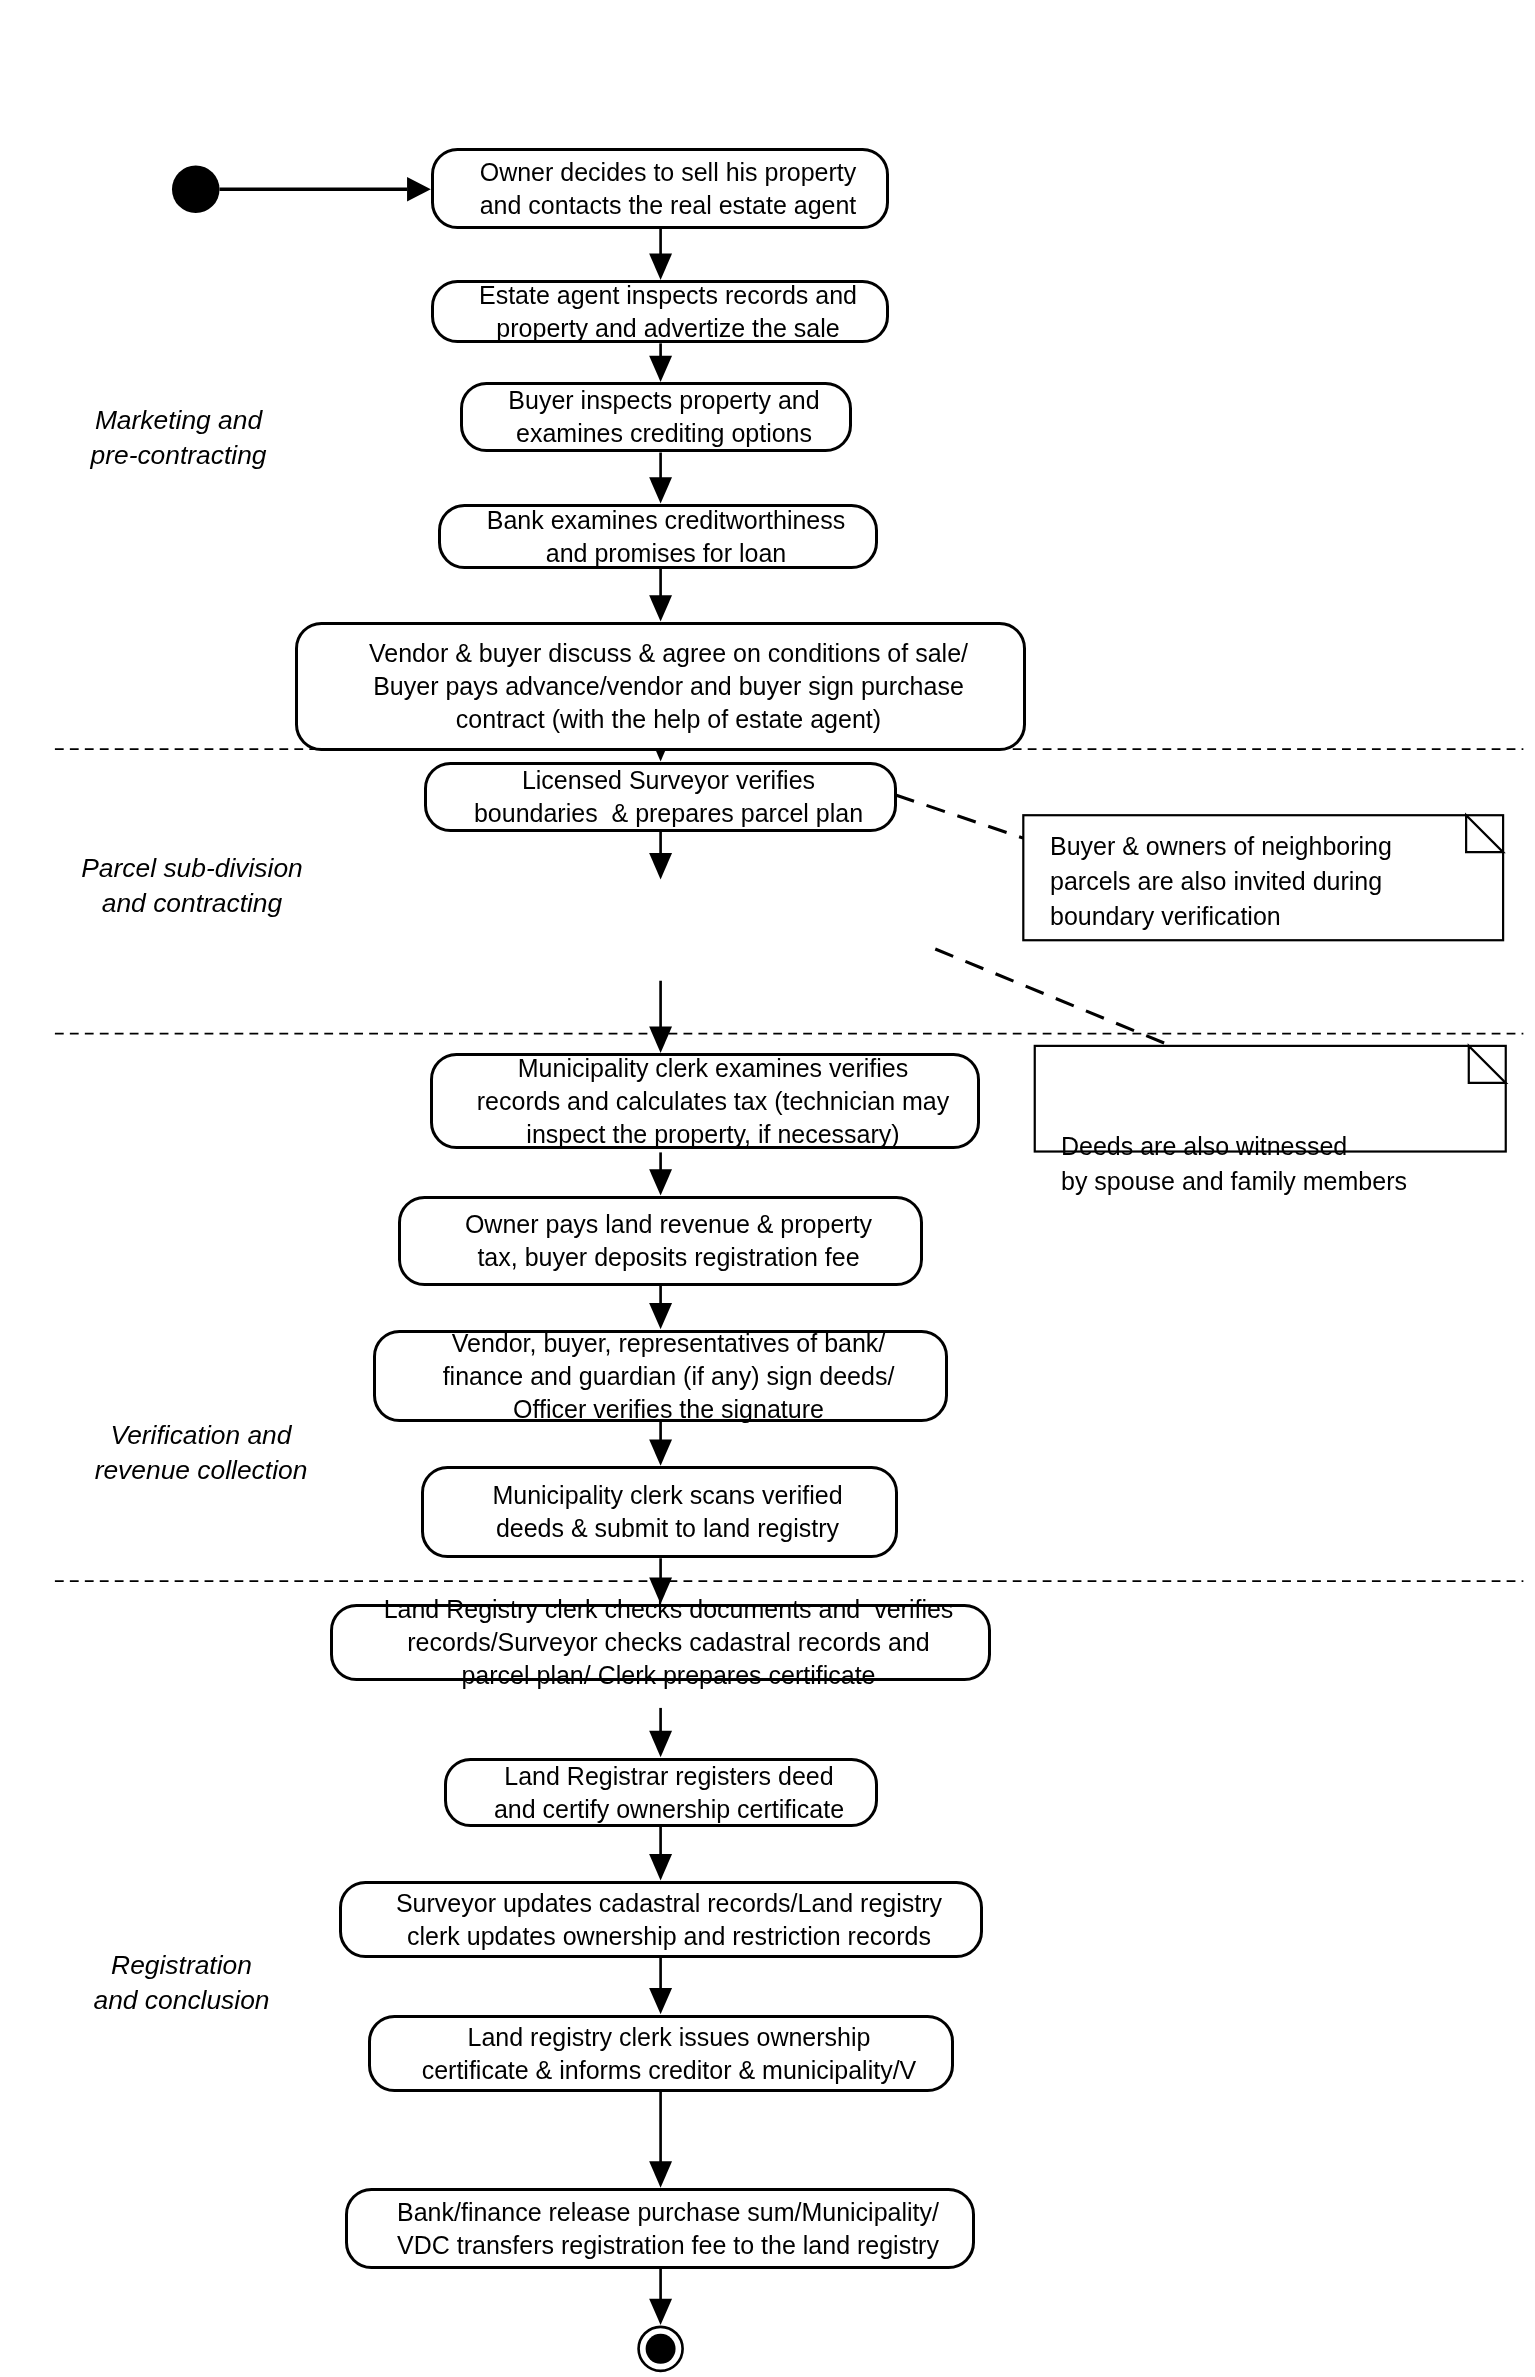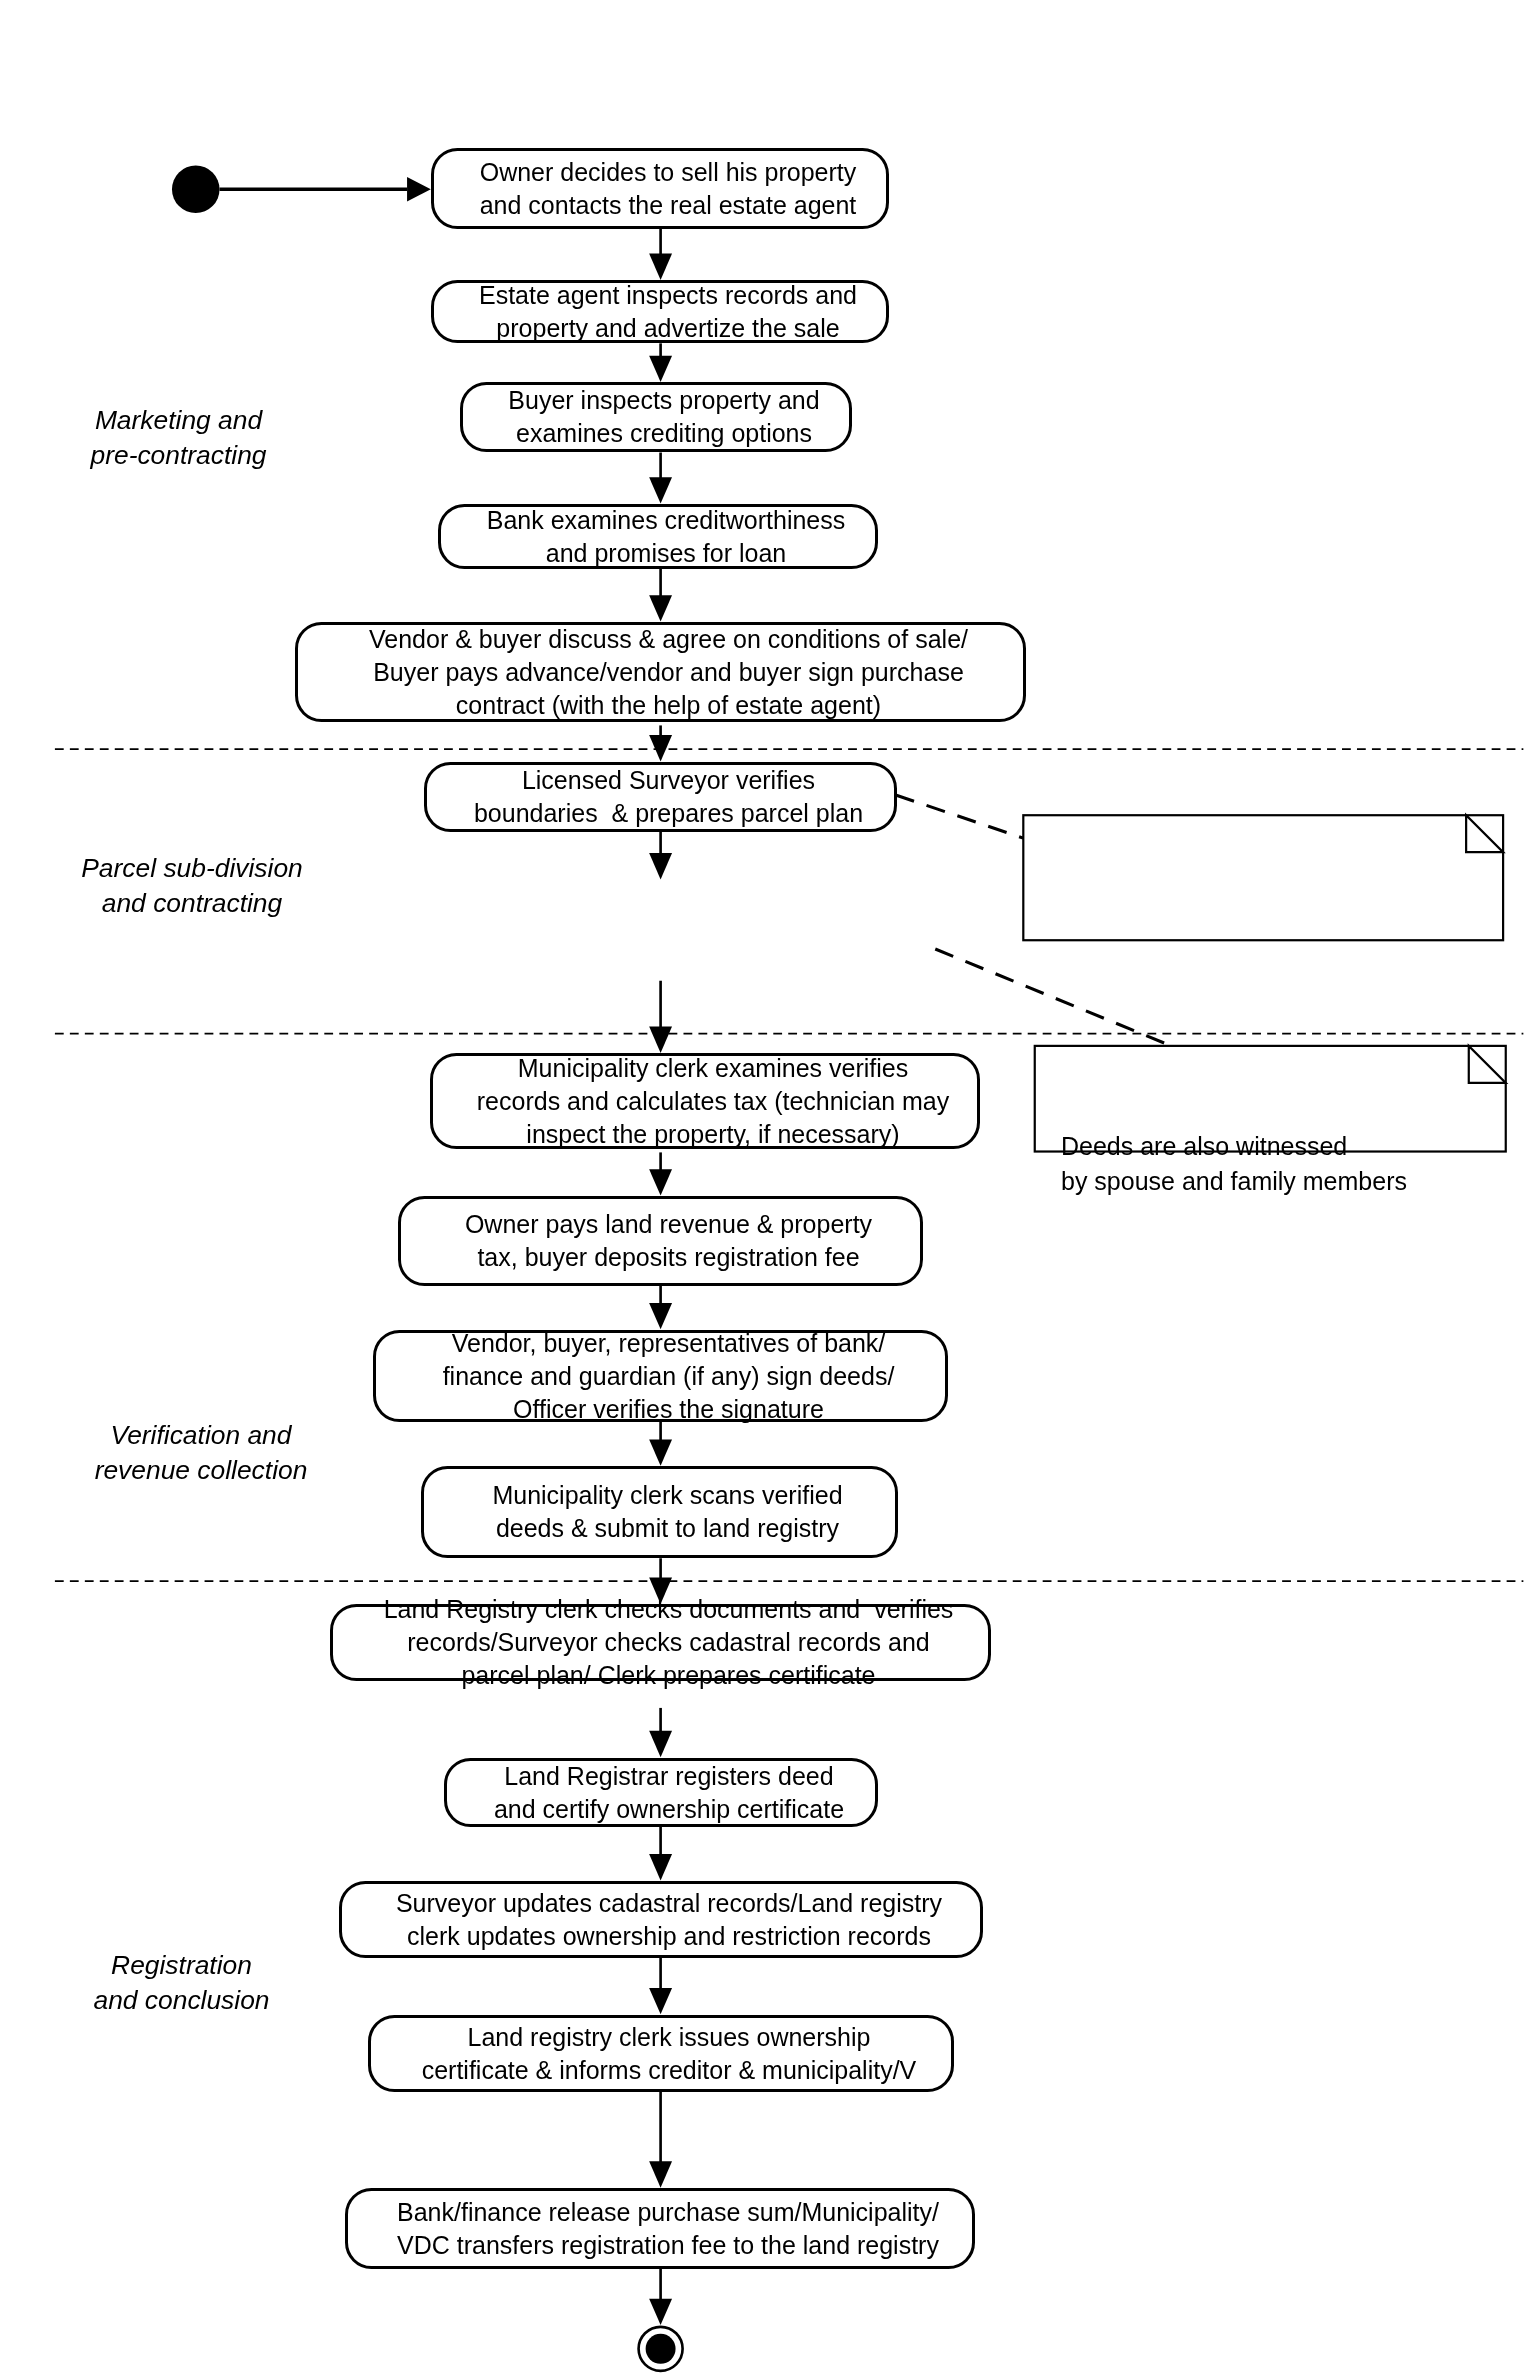--- a/index.html
+++ b/index.html
@@ -97,21 +97,21 @@
 and conclusion</div>
 
   <div class="activity" style="left:431px;top:148px;width:458px;height:81px;">Owner decides to sell his property
 and contacts the real estate agent</div>
   <div class="activity" style="left:431px;top:280px;width:458px;height:63px;">Estate agent inspects records and
 property and advertize the sale</div>
   <div class="activity" style="left:460px;top:382px;width:392px;height:70px;">Buyer inspects property and
 examines crediting options</div>
   <div class="activity" style="left:438px;top:504px;width:440px;height:65px;">Bank examines creditworthiness
 and promises for loan</div>
-  <div class="activity" style="left:295px;top:622px;width:731px;height:100px;">Vendor &amp; buyer discuss &amp; agree on conditions of sale/
+  <div class="activity" style="left:295px;top:622px;width:731px;height:129px;">Vendor &amp; buyer discuss &amp; agree on conditions of sale/
 Buyer pays advance/vendor and buyer sign purchase
 contract (with the help of estate agent)</div>
   <div class="activity" style="left:424px;top:762px;width:473px;height:70px;">Licensed Surveyor verifies
 boundaries  &amp; prepares parcel plan</div>
   <div class="activity" style="left:385px;top:1053px;width:550px;height:96px;margin-left:45px;">Municipality clerk examines verifies
 records and calculates tax (technician may
 inspect the property, if necessary)</div>
   <div class="activity" style="left:398px;top:1196px;width:525px;height:90px;">Owner pays land revenue &amp; property
 tax, buyer deposits registration fee</div>
   <div class="activity" style="left:373px;top:1330px;width:575px;height:92px;">Vendor, buyer, representatives of bank/
@@ -124,17 +124,20 @@
 parcel plan/ Clerk prepares certificate</div>
   <div class="activity" style="left:444px;top:1758px;width:434px;height:69px;">Land Registrar registers deed
 and certify ownership certificate</div>
   <div class="activity" style="left:339px;top:1881px;width:644px;height:77px;">Surveyor updates cadastral records/Land registry
 clerk updates ownership and restriction records</div>
   <div class="activity" style="left:368px;top:2015px;width:586px;height:77px;">Land registry clerk issues ownership
 certificate &amp; informs creditor &amp; municipality/V</div>
   <div class="activity" style="left:345px;top:2188px;width:630px;height:81px;">Bank/finance release purchase sum/Municipality/
 VDC transfers registration fee to the land registry</div>
 
+  <div class="note-text" style="left:1050px;top:829px;width:431px;">Buyer &amp; owners of neighboring
+parcels are also invited during
+boundary verification</div>
   <div class="note-text" style="left:1061px;top:1129px;width:423px;">Deeds are also witnessed
 by spouse and family members</div>
 
 </div>
 
 
 </body></html>

